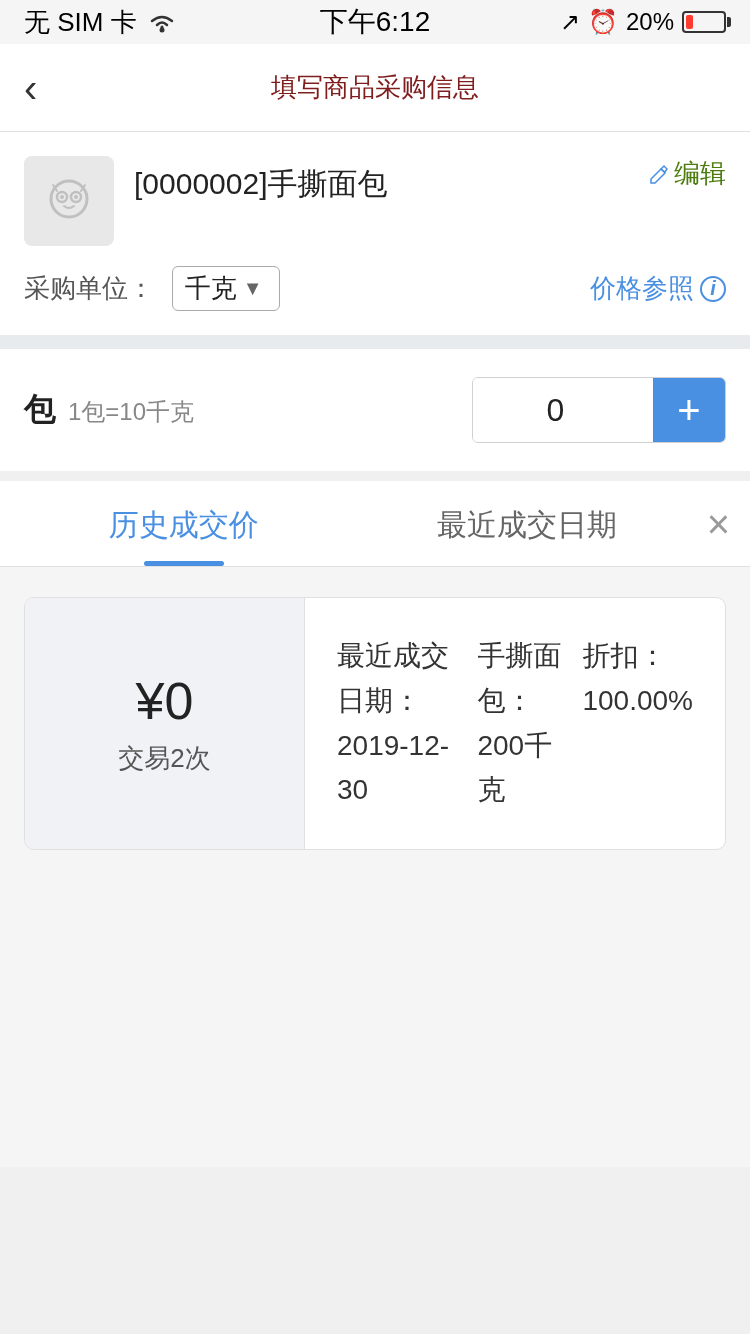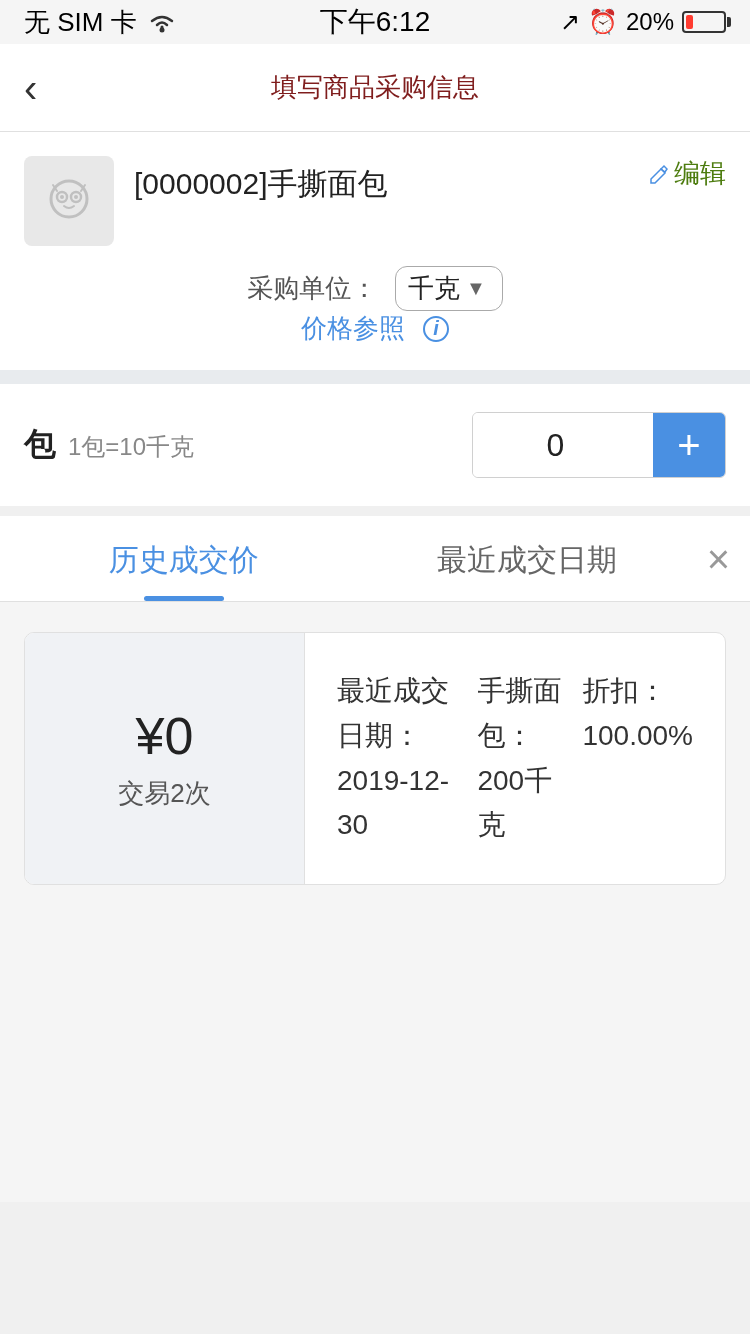--- a/index.html
+++ b/index.html
@@ -138,46 +138,45 @@
       font-size: 26px;
       display: flex;
       align-items: center;
       gap: 4px;
     }
     .product-unit-row {
       display: flex;
       align-items: center;
       justify-content: space-between;
       margin-top: 16px;
-      flex-direction: column;
     }
     .product-unit-label {
       color: #555;
       font-size: 26px;
     }
     .unit-select {
       border: 1px solid #aaa;
-      border-radius: 12px;
+      border-radius: 6px;
       padding: 4px 16px 4px 12px;
       font-size: 26px;
       color: #222;
       background: #fff;
       appearance: none;
       position: relative;
       display: inline-flex;
       align-items: center;
       gap: 6px;
       margin-left: 10px;
     }
     .price-ref {
       color: #4a90e2;
       font-size: 26px;
       display: flex;
       align-items: center;
-      gap: 18px;
+      gap: 6px;
     }
 
     
     .section-divider {
       height: 14px;
       background: #e8ebee;
     }
 
     
     .quantity-row {

